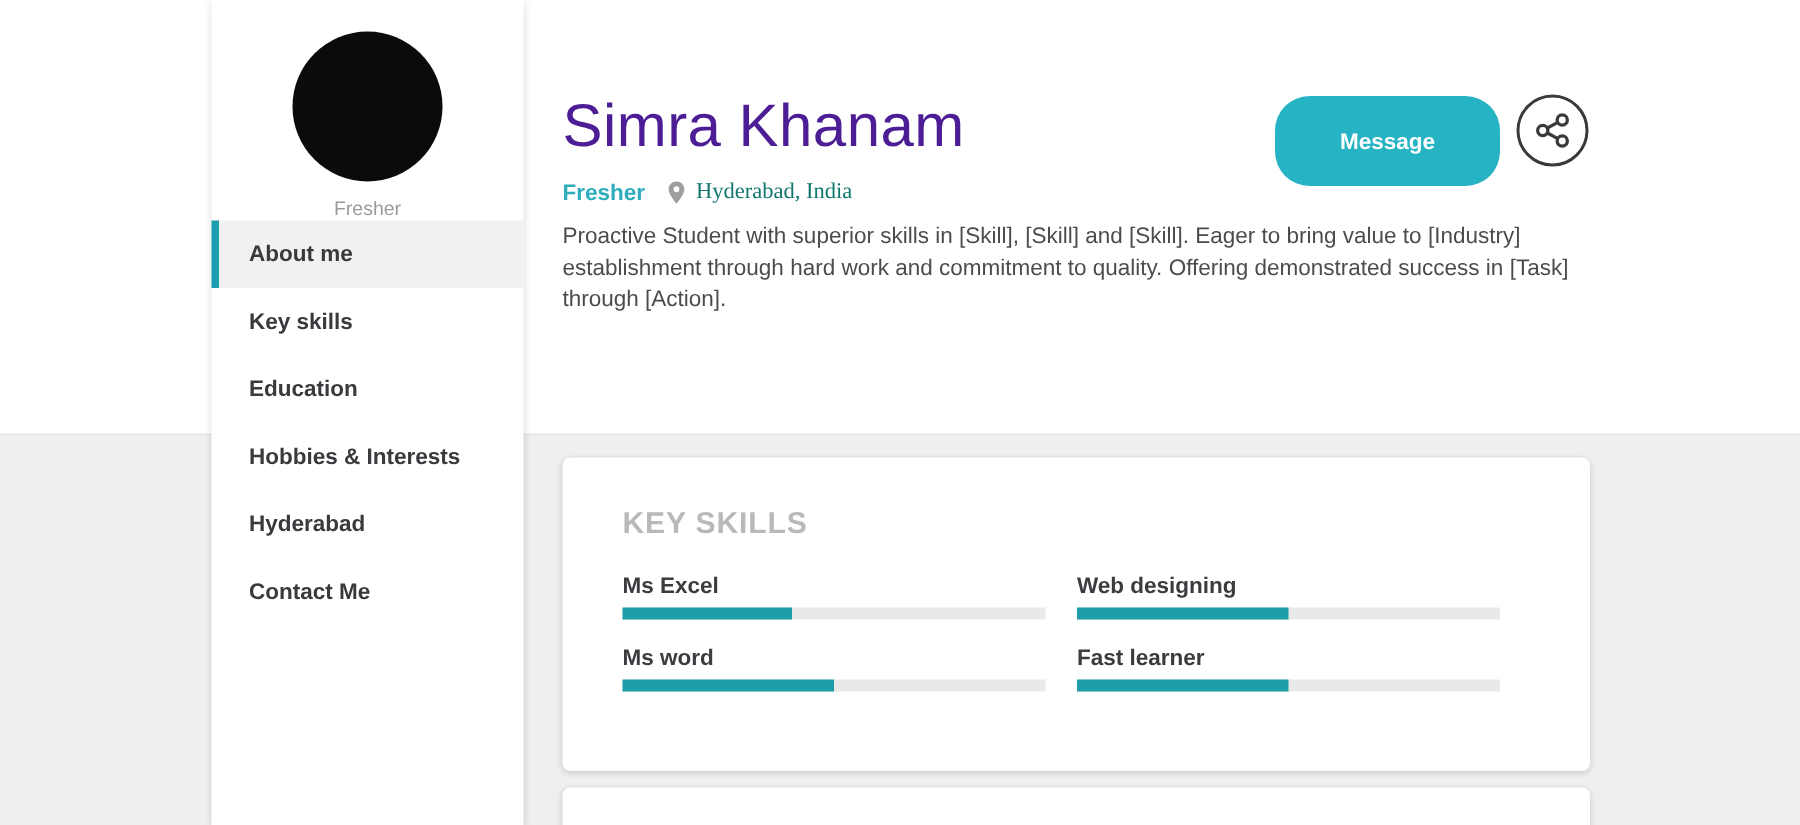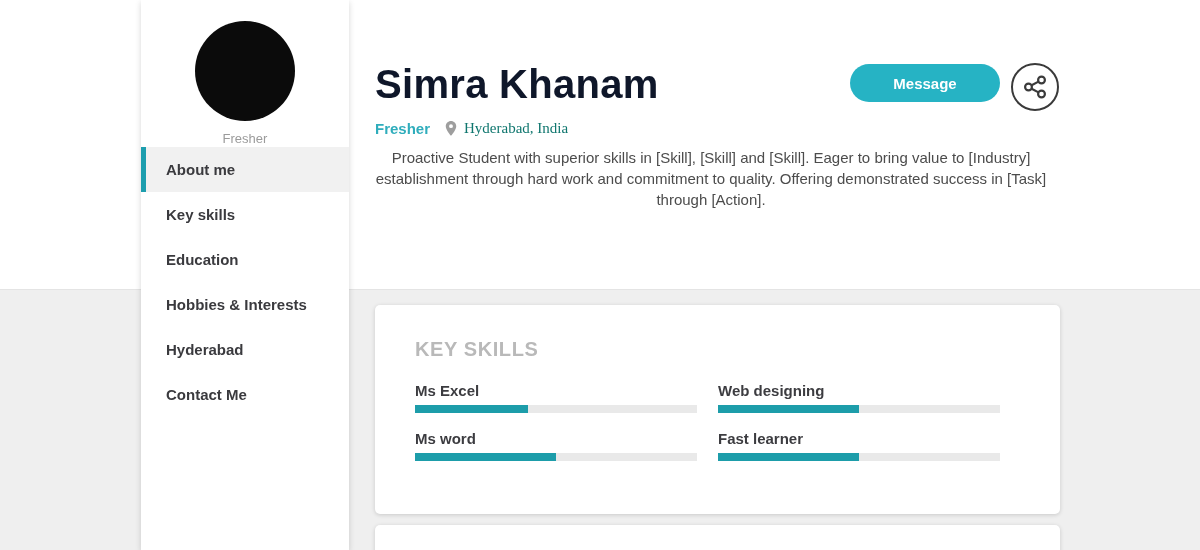--- a/index.html
+++ b/index.html
@@ -16,30 +16,30 @@
   .sidebar { position:absolute; left:141px; top:0; width:208px; height:550px;
              background:#ffffff; box-shadow:0 2px 6px rgba(0,0,0,0.16); z-index:3; }
   .avatar { width:100px; height:100px; border-radius:50%; background:#0b0b0b; margin:21px auto 10px auto; }
   .avatar-caption { text-align:center; color:#9b9b9b; font-size:13px; height:16px; }
   .side-nav { }
   .nav-item { height:45px; line-height:45px; padding-left:20px; border-left:5px solid transparent;
               font-size:15px; font-weight:700; color:#3a3a3e; cursor:pointer; }
   .nav-item.active { background:#f1f1f1; border-left-color:#1d9eae; }
 
   
-  .profile-name { position:absolute; left:375px; top:62px; font-size:40px; font-weight:700;
-                  color:#0f172a; letter-spacing:0.3px; z-index:2; }
+  .profile-name { position:absolute; left:375px; top:62px; font-size:40px; font-weight:400;
+                  color:#4c1d95; letter-spacing:0.3px; z-index:2; }
   .subline { position:absolute; left:375px; top:120px; display:flex; align-items:center; z-index:2; }
   .exp-level { color:#2fadbc; font-weight:700; font-size:15px; margin-right:14px; }
   .pin-icon { display:inline-flex; margin-right:6px; }
   .location-text { color:#0f766e; font-size:15px;font-family:Liberation Serif, serif; }
   .about-text { position:absolute; left:375px; top:147px; width:672px; font-size:15px;
-                color:#4c4c4c; line-height:21px; z-index:2;text-align:center; }
+                color:#4c4c4c; line-height:21px; z-index:2; }
 
-  .message-btn { position:absolute; left:850px; top:64px; width:150px; height:38px;
+  .message-btn { position:absolute; left:850px; top:64px; width:150px; height:60px;
                  border:none; border-radius:23px; background:#26b3c4; color:#ffffff;
                  font-family:"Liberation Sans", sans-serif; font-size:15px; font-weight:700;
                  cursor:pointer; z-index:2; }
   .share-btn { position:absolute; left:1010px; top:62px; width:50px; height:50px;
                background:transparent; border:none; padding:0; cursor:pointer; z-index:2; }
 
   
   .card { position:absolute; left:375px; width:685px; background:#ffffff; border-radius:5px;
           box-shadow:0 1px 4px rgba(0,0,0,0.16); z-index:2; }
   .key-skills-card { top:305px; height:209px; }

